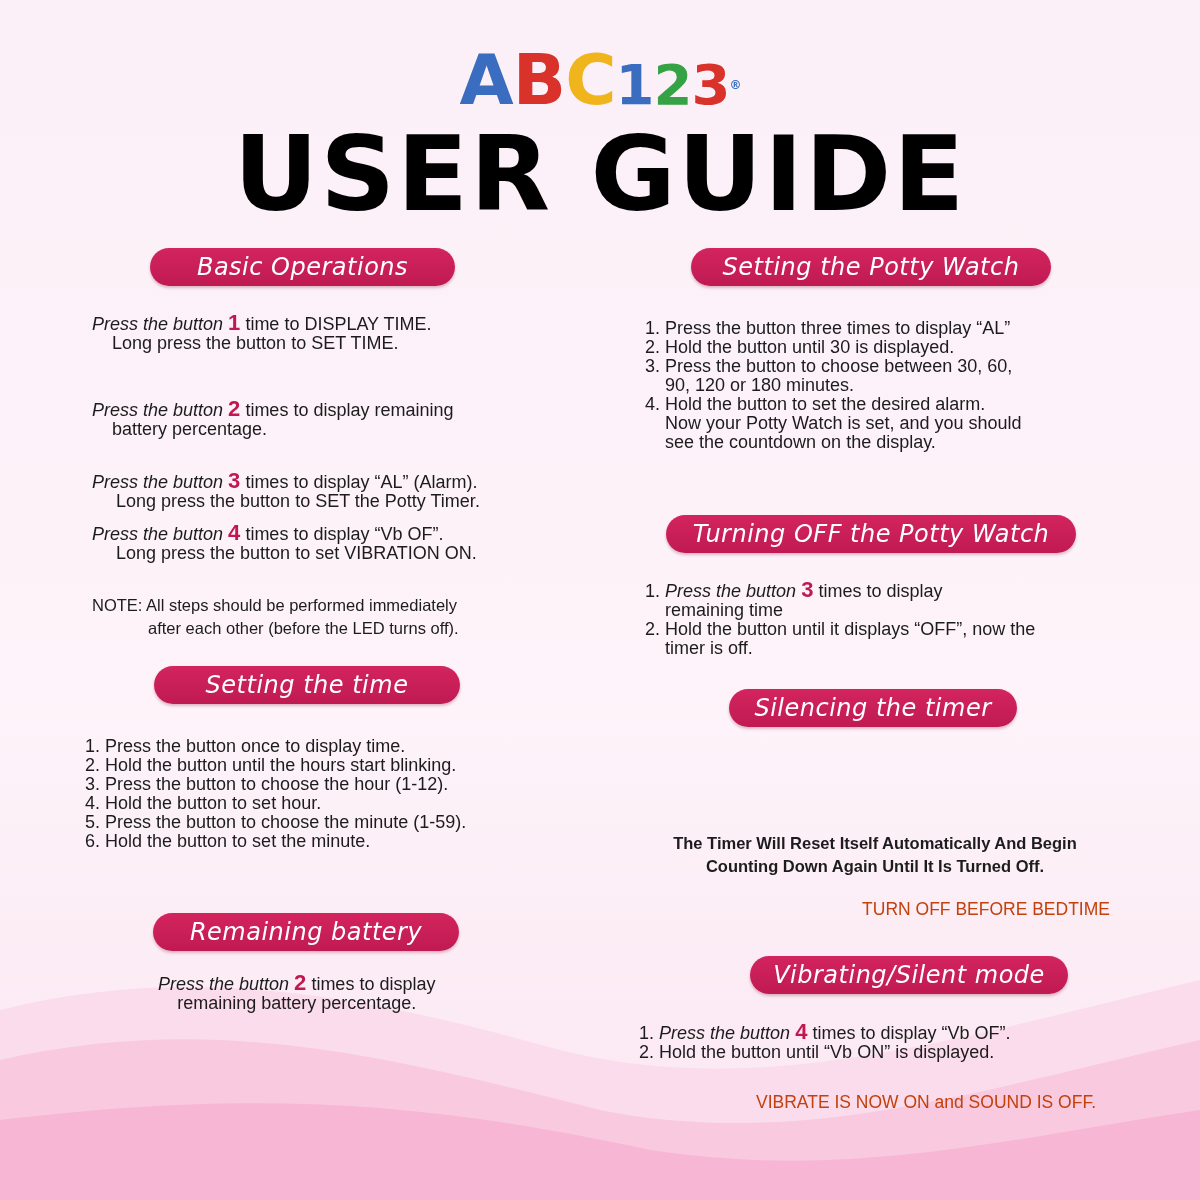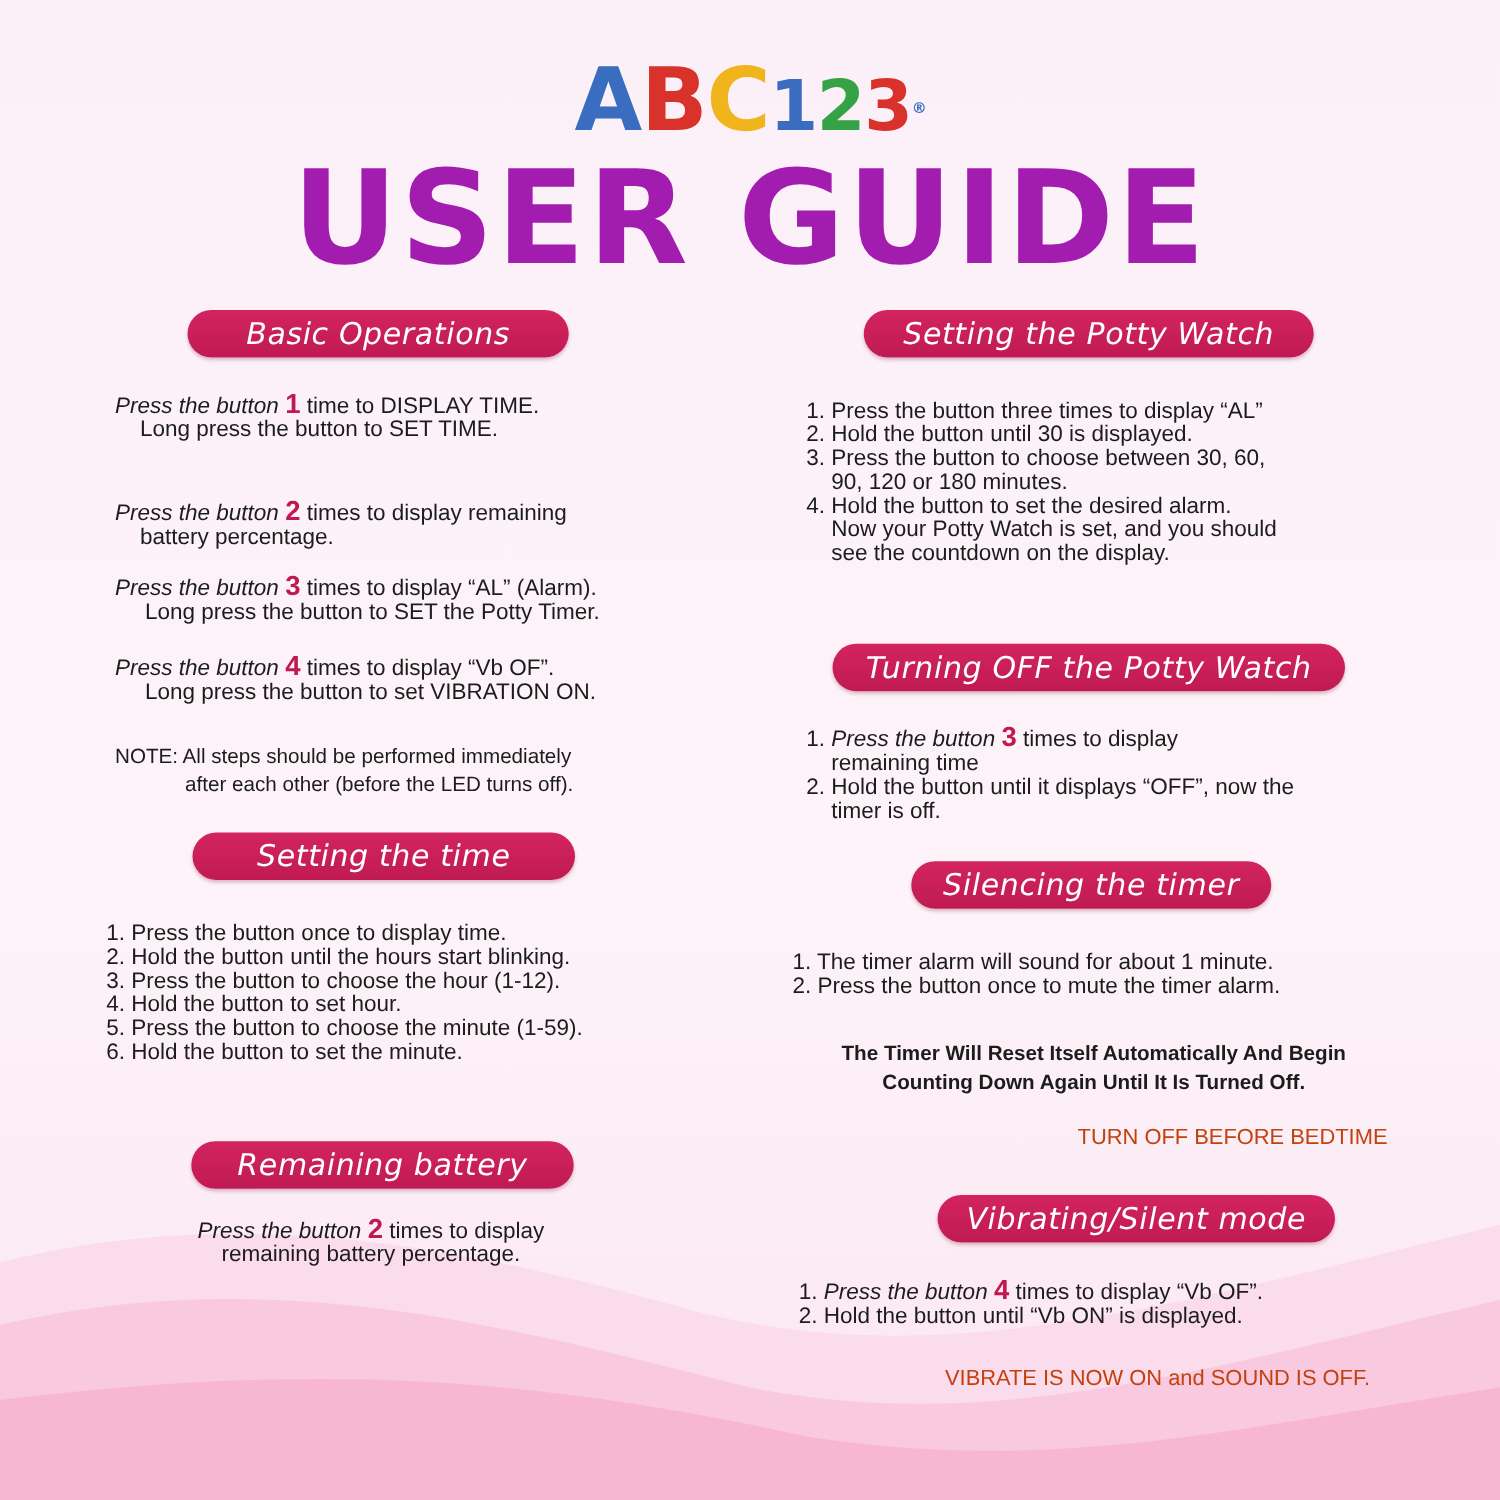--- a/index.html
+++ b/index.html
@@ -17,21 +17,21 @@
     font-family: "DejaVu Sans", sans-serif; font-weight:bold; font-size:70px; letter-spacing:-1px;
     line-height:76px;
   }
   .logo span { display:inline-block; }
   .logo .small { font-size:56px; }
   .logo .reg { font-size:12px; vertical-align:bottom; color:#3b6fc1; }
 
   .title {
     position:absolute; top:118px; left:0; width:1200px; text-align:center;
     font-family: "DejaVu Sans", sans-serif; font-weight:bold; font-size:104px; line-height:112px;
-    color:#a21caf; letter-spacing:2px;
+    color:#000000; letter-spacing:2px;
   }
 
   .pill {
     position:absolute; height:38px; border-radius:19px;
     background: linear-gradient(180deg, #d3245e 0%, #c01a52 100%);
     color:#fff; font-family:"DejaVu Sans", sans-serif; font-style:italic; font-size:24px;
     display:flex; align-items:center; justify-content:center;
     box-shadow: 0 2px 3px rgba(120,0,40,0.25);
     letter-spacing:0.5px;
   }
@@ -69,21 +69,21 @@
   <div class="txt" style="left:92px; top:313px;">
     <div><span class="it">Press the button</span> <span class="num">1</span> <span>time to DISPLAY TIME.</span></div>
     <div class="indent">Long press the button to SET TIME.</div>
   </div>
 
   <div class="txt" style="left:92px; top:383px;margin-top:16px;">
     <div><span class="it">Press the button</span> <span class="num">2</span> <span>times to display remaining</span></div>
     <div class="indent">battery percentage.</div>
   </div>
 
-  <div class="txt" style="left:92px; top:459px;">
+  <div class="txt" style="left:92px; top:471px;">
     <div><span class="it">Press the button</span> <span class="num">3</span> <span>times to display “AL” (Alarm).</span></div>
     <div class="indent2">Long press the button to SET the Potty Timer.</div>
   </div>
 
   <div class="txt" style="left:92px; top:523px;">
     <div><span class="it">Press the button</span> <span class="num">4</span> <span>times to display “Vb OF”.</span></div>
     <div class="indent2">Long press the button to set VIBRATION ON.</div>
   </div>
 
   <div class="txt small-note" style="left:92px; top:594px;">
@@ -125,24 +125,20 @@
 
   <div class="txt" style="left:645px; top:580px;">
     <div><span>1.</span> <span class="it">Press the button</span> <span class="num">3</span> <span>times to display</span></div>
     <div class="hang">remaining time</div>
     <div>2. Hold the button until it displays “OFF”, now the</div>
     <div class="hang">timer is off.</div>
   </div>
 
   <div class="pill" style="left:729px; top:689px; width:288px;">Silencing the timer</div>
 
-  <div class="txt ol" style="left:634px; top:760px;">
-    <div>1. The timer alarm will sound for about 1 minute.</div>
-    <div>2. Press the button once to mute the timer alarm.</div>
-  </div>
 
   <div class="txt bold-center" style="left:640px; top:832px; width:470px;">
     <div>The Timer Will Reset Itself Automatically And Begin</div>
     <div>Counting Down Again Until It Is Turned Off.</div>
   </div>
 
   <div class="txt accent" style="left:640px; top:900px; width:470px;">TURN OFF BEFORE BEDTIME</div>
 
   <div class="pill" style="left:750px; top:956px; width:318px;">Vibrating/Silent mode</div>
 

